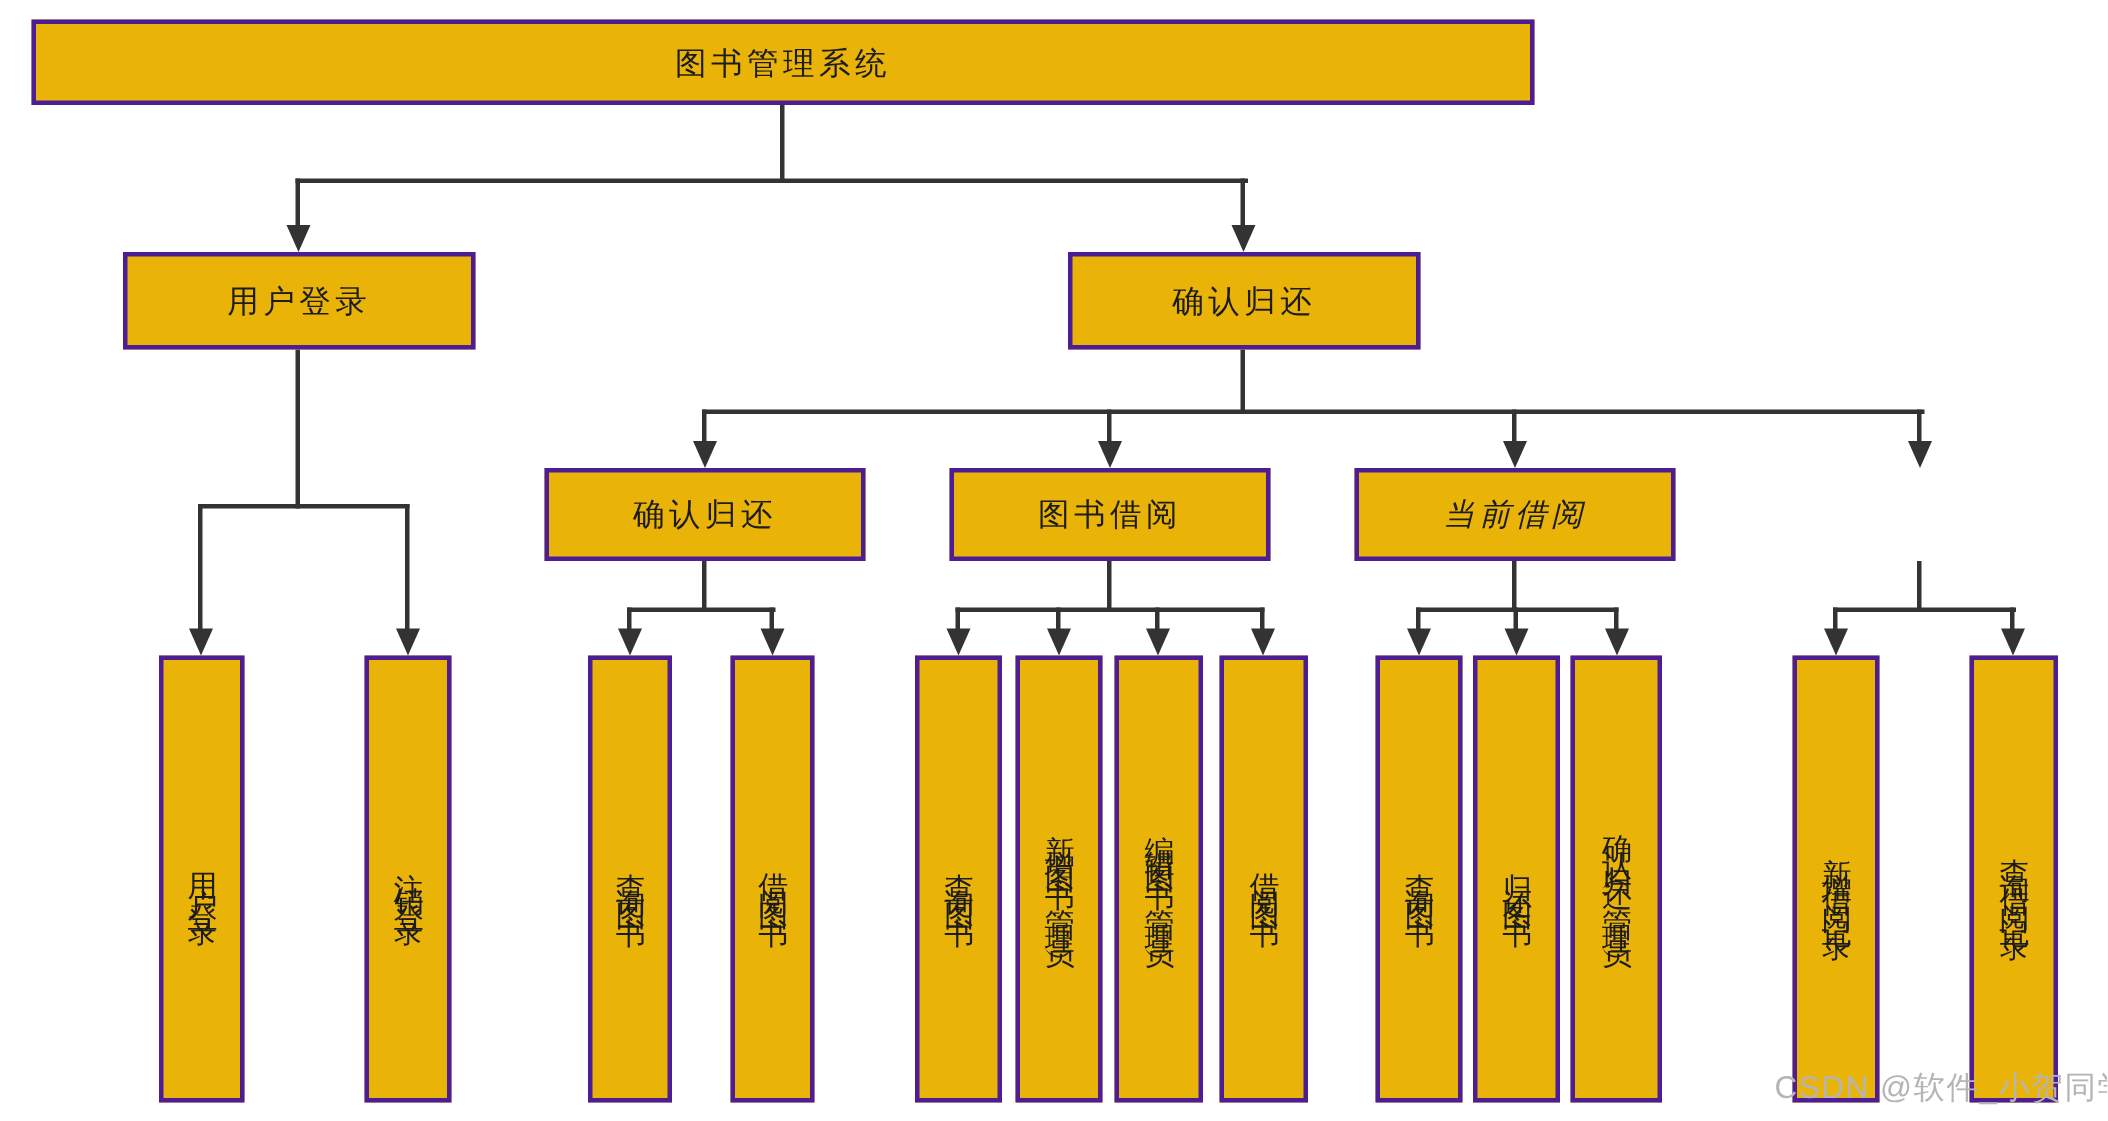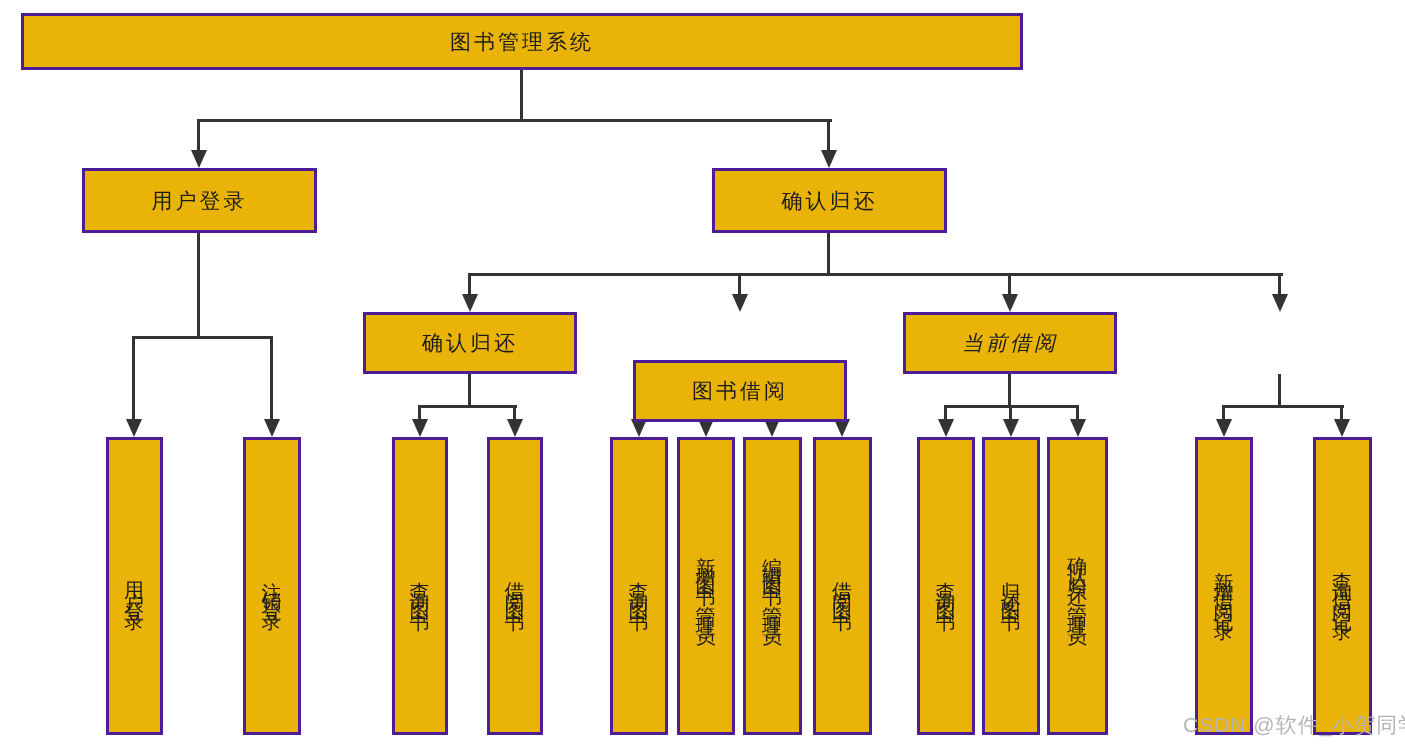--- a/index.html
+++ b/index.html
@@ -128,21 +128,21 @@
   <div class="node" style="left:82px;top:168px;width:235px;height:65px;">
     <span class="lbl">用户登录</span>
   </div>
   <div class="node" style="left:712px;top:168px;width:235px;height:65px;">
     <span class="lbl">确认归还</span>
   </div>
 
   <div class="node" style="left:363px;top:312px;width:214px;height:62px;">
     <span class="lbl">确认归还</span>
   </div>
-  <div class="node" style="left:633px;top:312px;width:214px;height:62px;margin-top:48px;">
+  <div class="node" style="left:633px;top:312px;width:214px;height:62px;">
     <span class="lbl">图书借阅</span>
   </div>
   <div class="node" style="left:903px;top:312px;width:214px;height:62px;font-style:italic;">
     <span class="lbl">当前借阅</span>
   </div>
 
   <div class="node tall" style="left:106px;width:57px;">
     <span class="lbl">用户登录</span>
   </div>
   <div class="node tall" style="left:243px;width:58px;">

